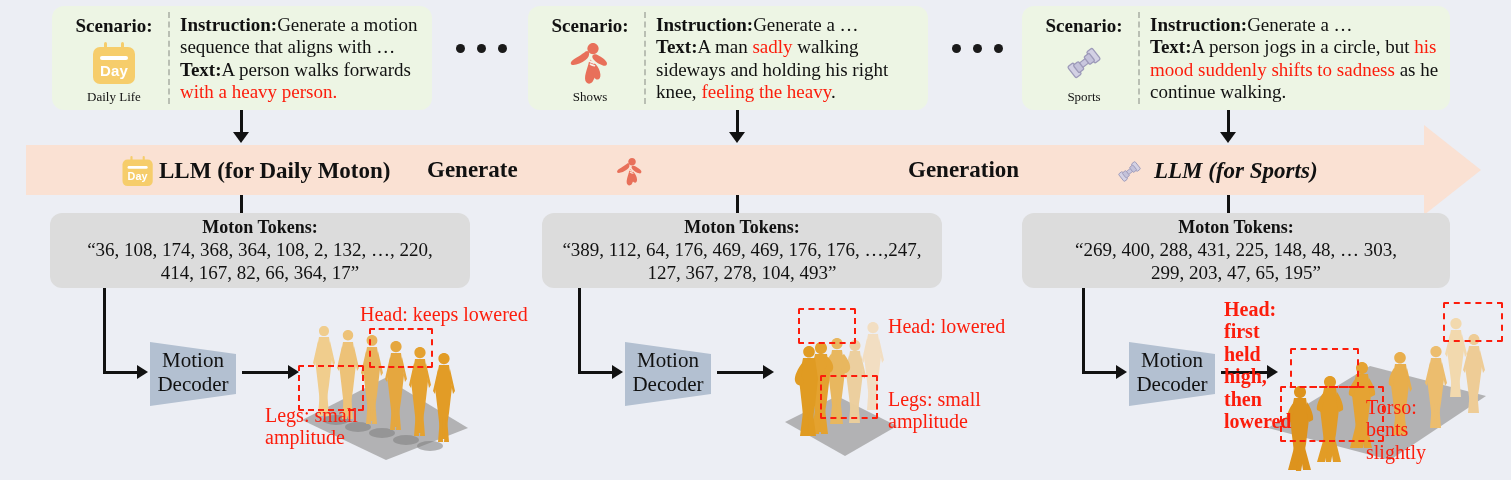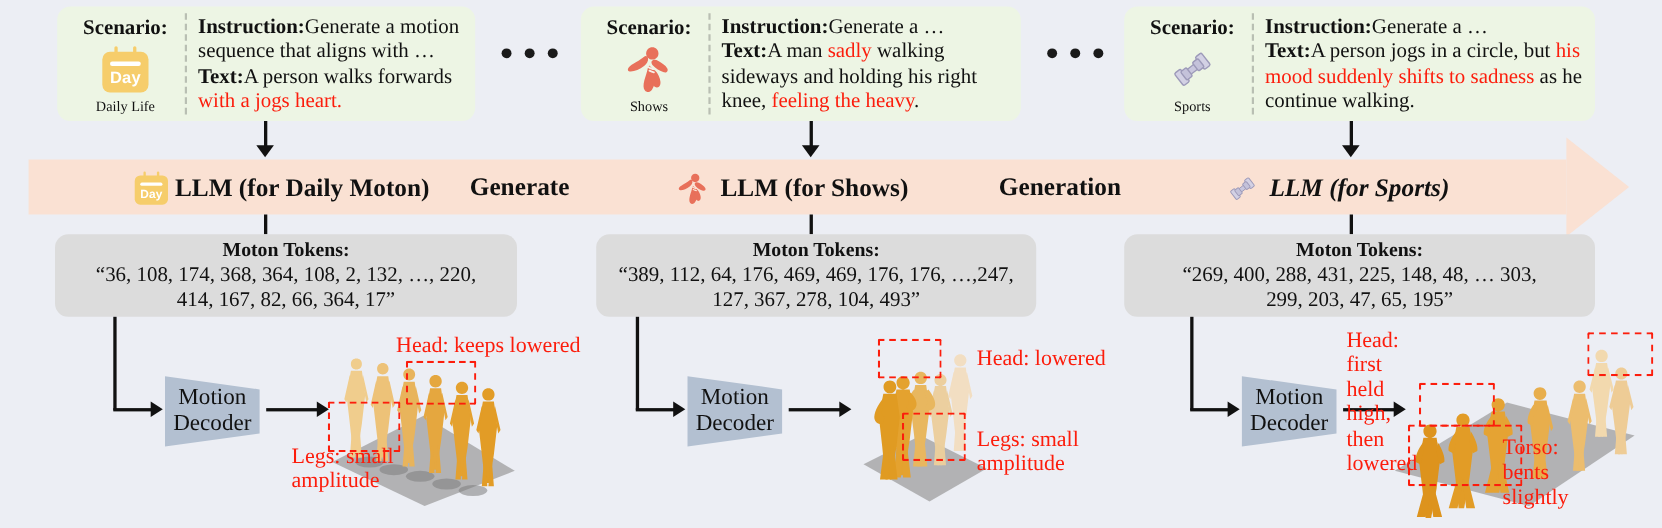--- a/index.html
+++ b/index.html
@@ -135,21 +135,21 @@
             <div class="ring r2"></div>
           <div class="body"></div>
           <div class="bar"></div>
           <div class="txt">Day</div>
         </div>
       </div>
       <div class="scenario-name">Daily Life</div>
     </div>
     <div class="prompt-col">
       <b>Instruction:</b><span>Generate a motion sequence that aligns with …</span><br>
-      <b>Text:</b><span>A person walks forwards </span><span class="hl">with a jogs heart</span><span class="hl">.</span>
+      <b>Text:</b><span>A person walks forwards </span><span class="hl">with a heavy person</span><span class="hl">.</span>
     </div>
   </div>
 
   <div class="abs dots" style="left:456px;top:44px;">
     <i></i>
       <i></i>
       <i></i>
   </div>
 
   <div class="abs promptcard" style="left:528px;top:6px;width:400px;height:104px;">
@@ -236,21 +236,20 @@
         <g fill="#e8705a">
           <path d="M25 3c3.1 0 5.6 2.5 5.6 5.6S28.1 14.2 25 14.2 19.4 11.7 19.4 8.6 21.9 3 25 3z"></path>
           <path d="M17.5 11.5c1.5-1.2 3.3-.6 3.6 1.3.5 2.9-1 5.1-3.6 7.3C13.8 23 9 25 5.4 25.1c-2.4.1-3.3-1.8-2-3.6 1.3-1.8 4-3.3 7-5.1 2.9-1.7 5.3-3.4 7.1-4.9z"></path>
           <path d="M30.5 15.5c2.9 1.6 6.5 3.9 8 6.5 1.4 2.4-.4 4.4-3 3.7-3.8-1-7.6-3.5-9.9-6.1-1.8-2-1.8-4.2.2-5 1.4-.6 3-.1 4.7.9z"></path>
           <path d="M22.5 19.8c2.3 1.9 4 5.3 4.6 9.3.7 4.6-.1 9.2-2.4 12.4-1.8 2.5-4.7 2.9-6.4.8-1.6-2-1.6-5.4-.5-9.4 1-3.7 2.6-7.9 3.2-11.4.2-1.3.7-2.1 1.5-1.7z"></path>
           <path d="M27.5 24c2.6 2.5 4.6 6.6 4.9 10.4.3 3.6-1.4 5.8-4 5-2.4-.8-4.1-3.9-4.7-7.8-.5-3.4-.1-6.5 1.2-7.7.8-.7 1.8-.6 2.6.1z"></path>
         </g>
         <path d="M20.5 20.5c1.6 1.1 3.3 1.9 5.3 2.4M22.4 24.2c1.3.7 2.6 1.2 4.1 1.5" stroke="#fae1d3" stroke-width="1.6" fill="none" stroke-linecap="round"></path>
       </svg>
     </span>
-    <span class="lab">LLM (for Shows)</span>
   </div>
 
   <div class="bandtext" style="left:908px;top:157px;">Generation</div>
 
   <div class="llmcell" style="left:1113px;top:155px;font-style:italic;">
     <span class="ic">
       <svg viewBox="0 0 46 46" width="31" height="31">
         <g transform="rotate(-38 23 23)">
           <rect x="19" y="20.2" width="8" height="5.6" fill="#c9c7de" stroke="#9d9ab9" stroke-width="1.2"></rect>
           <rect x="7.5" y="16" width="7" height="14" rx="1.6" fill="#d3d1e4" stroke="#9d9ab9" stroke-width="1.3"></rect>
@@ -464,18 +463,18 @@
         <path d="M44 102c-5 6-8 14-7 18l4 2 2-4c-1-2 0-4 1-6z"></path>
         <path d="M57 102c4 6 7 14 6 18l-4 2-2-4c1-2 0-4-1-6z"></path>
         <path d="M45 144l-7 26h8l6-26zM54 144l7 26h-8l-4-26z"></path>
       </g>
     </svg>
   </div>
 
   <div class="dashbox" style="left:1443px;top:302px;width:56px;height:36px;"></div>
   <div class="dashbox" style="left:1290px;top:348px;width:65px;height:36px;"></div>
   <div class="dashbox" style="left:1280px;top:386px;width:100px;height:52px;"></div>
-  <div class="ann" style="left:1224px;top:298px;">Head: first held
+  <div class="ann" style="left:1224px;top:298px;font-weight:bold;">Head: first held
 high, then lowered</div>
   <div class="ann" style="left:1366px;top:396px;">Torso: bents
 slightly</div>
 
 </div>
 
 </body></html>

